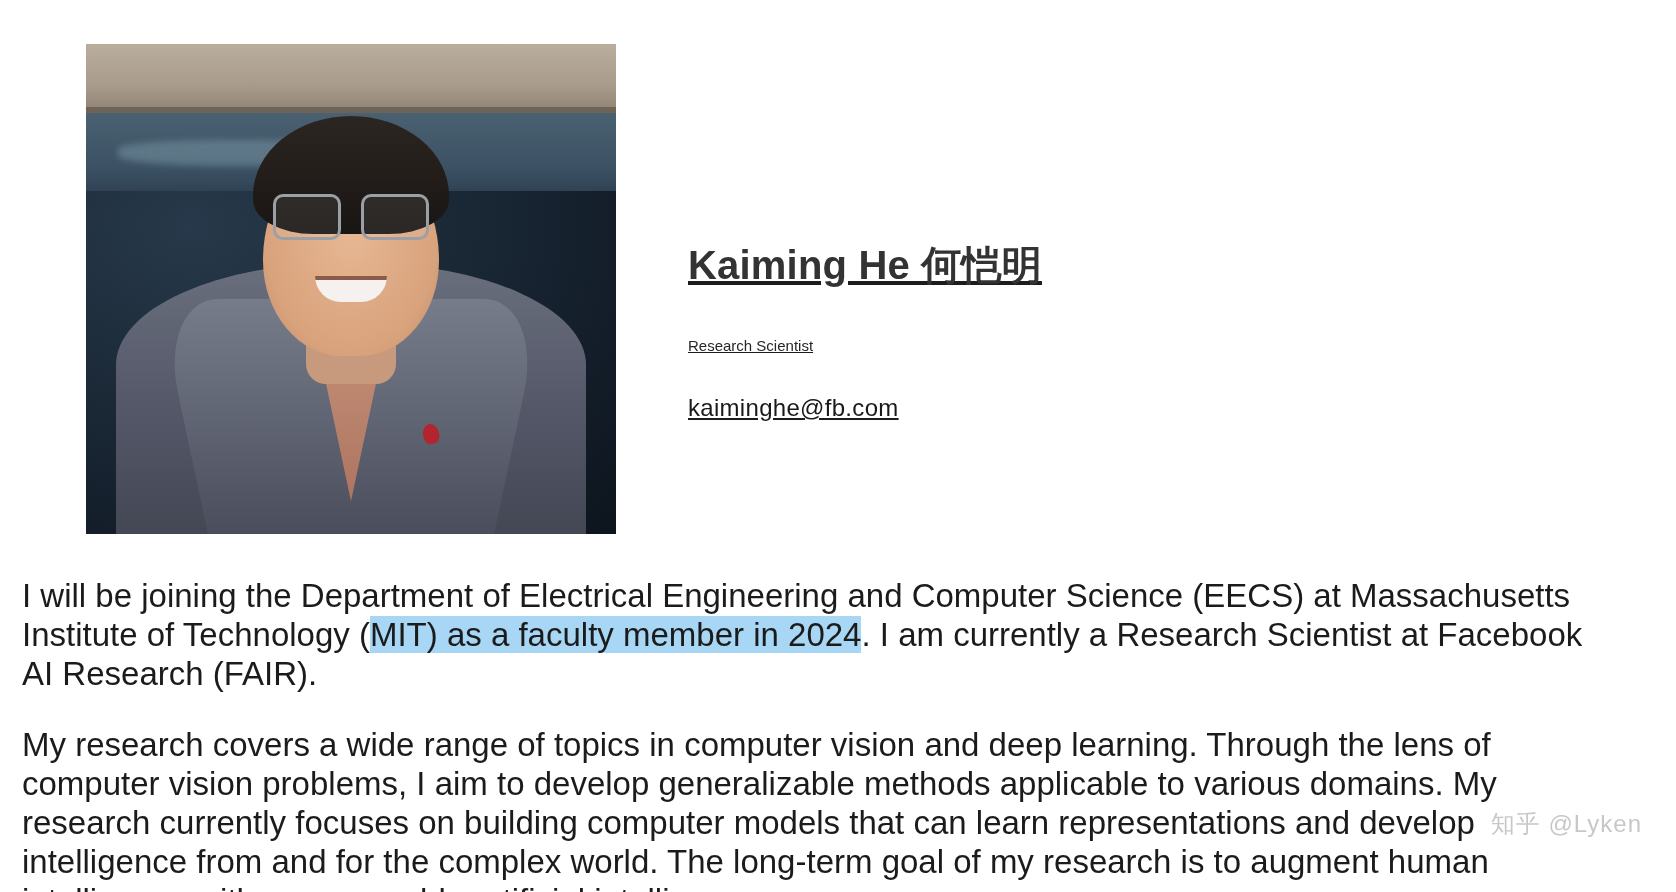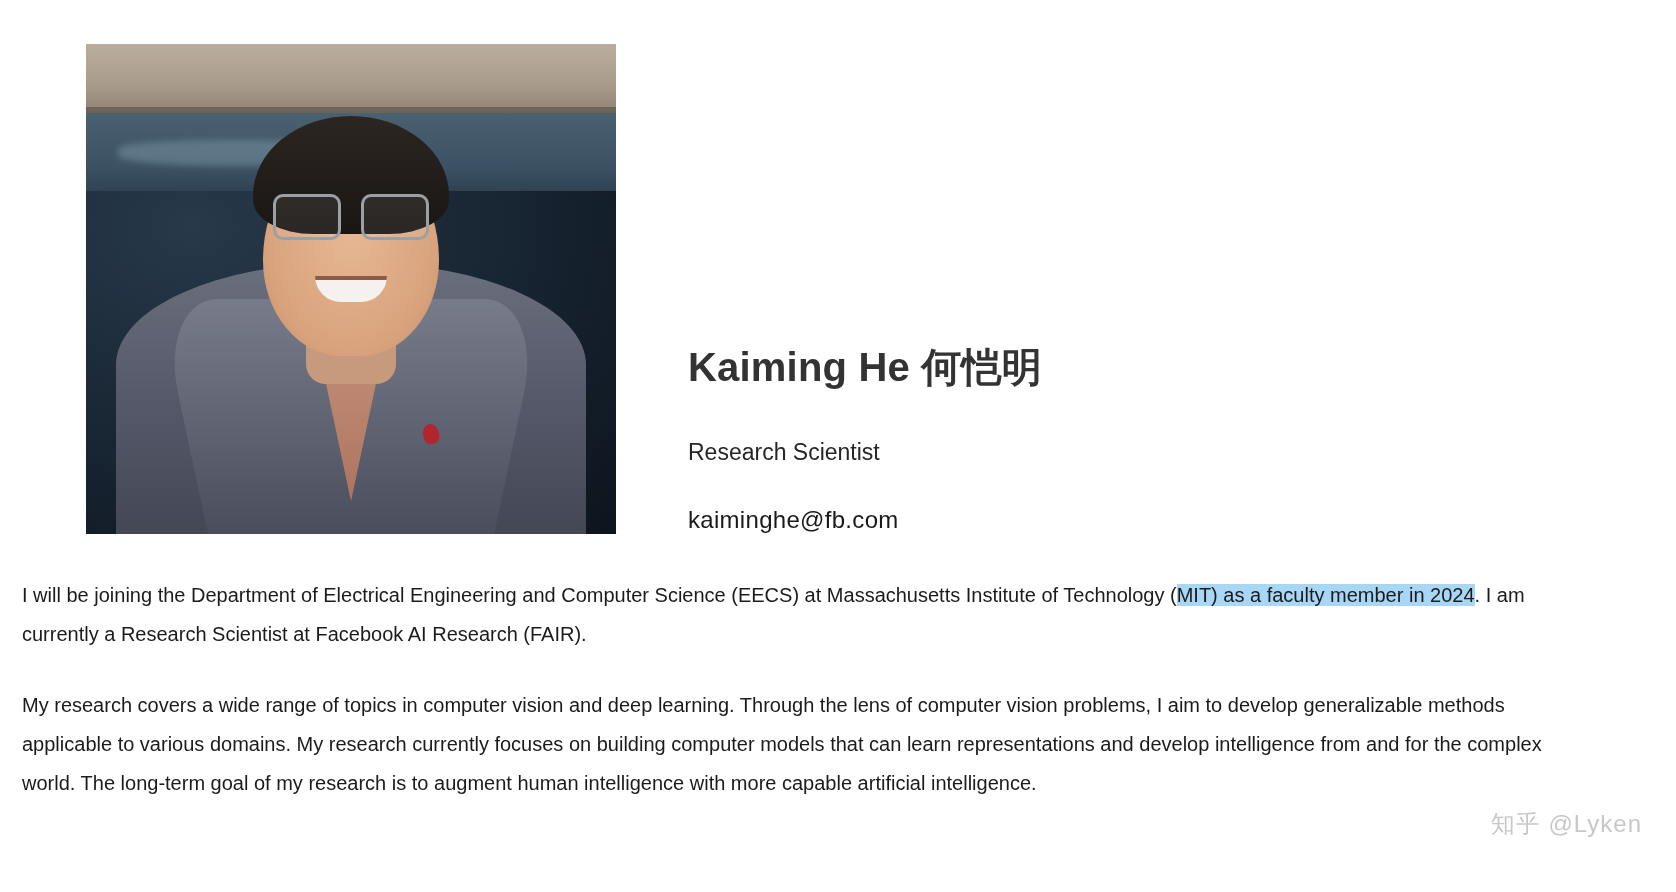--- a/index.html
+++ b/index.html
@@ -18,22 +18,23 @@
 
   .page {
     position: relative;
     width: 1676px;
     height: 892px;
   }
 
   
   .header {
     display: flex;
-    align-items: flex-end;
+    align-items: center;
     padding: 44px 11px 0 86px;
+    text-decoration: underline;
   }
 
   .photo-wrap {
     width: 530px;
     height: 490px;
     flex: 0 0 530px;
     position: relative;
     overflow: hidden;
     background: #0d1b2a;
   }
@@ -149,37 +150,37 @@
     padding-top: 82px;
   }
   .ident h1 {
     font-size: 40px;
     font-weight: bold;
     color: #333333;
     margin: 0 0 44px 0;
     letter-spacing: .2px;
   }
   .ident p {
-    font-size: 23px;
+    font-size: 15px;
     color: #262626;
     margin: 0 0 40px 0;
   }
   .ident .email {
     font-size: 24px;
     color: #1a1a1a;
     margin: 0;
     letter-spacing: .3px;
   }
 
   
   .bio {
     padding: 42px 86px 0 22px;
   }
   .bio p {
-    font-size: 20px;
+    font-size: 33px;
     line-height: 39px;
     color: #1b1b1b;
     margin: 0 0 32px 0;
   }
   .hl {
     background: #a8d6f5;
   }
 
   .watermark {
     position: absolute;

